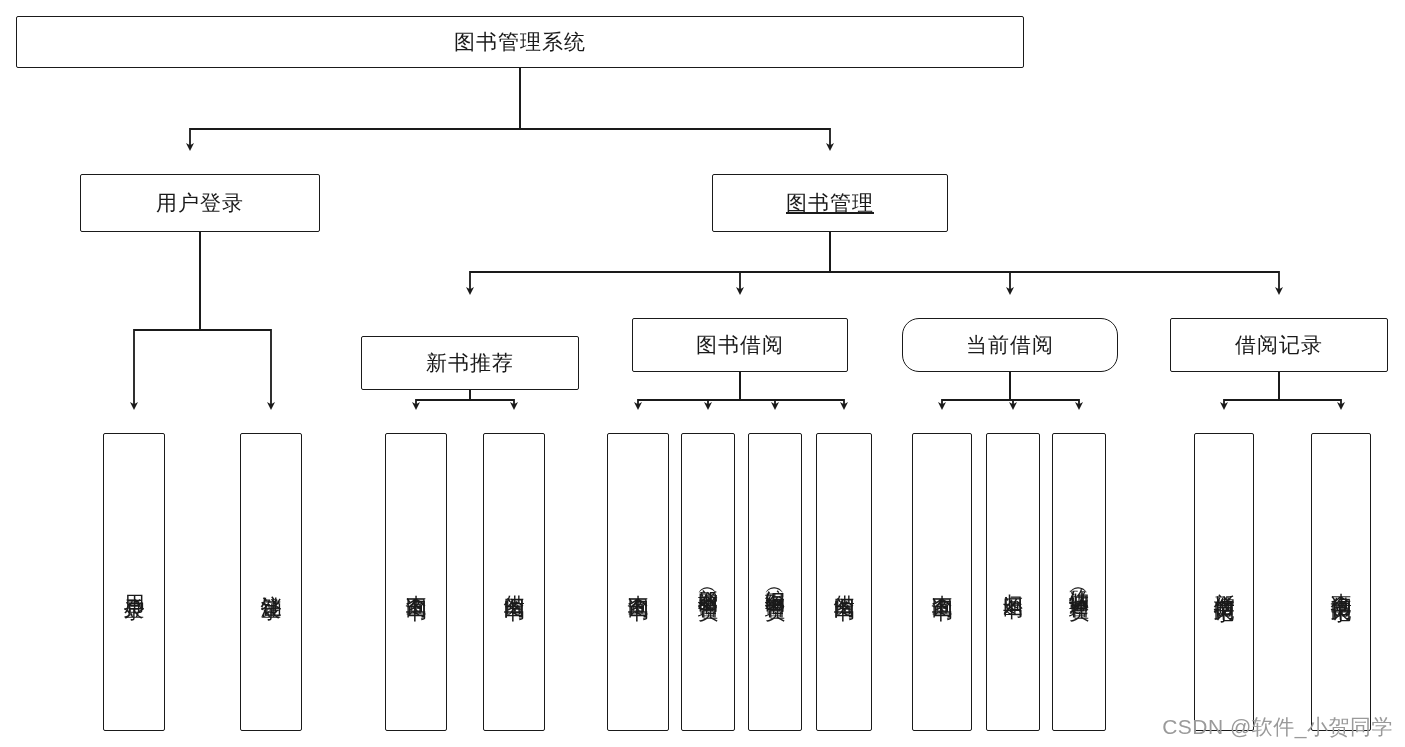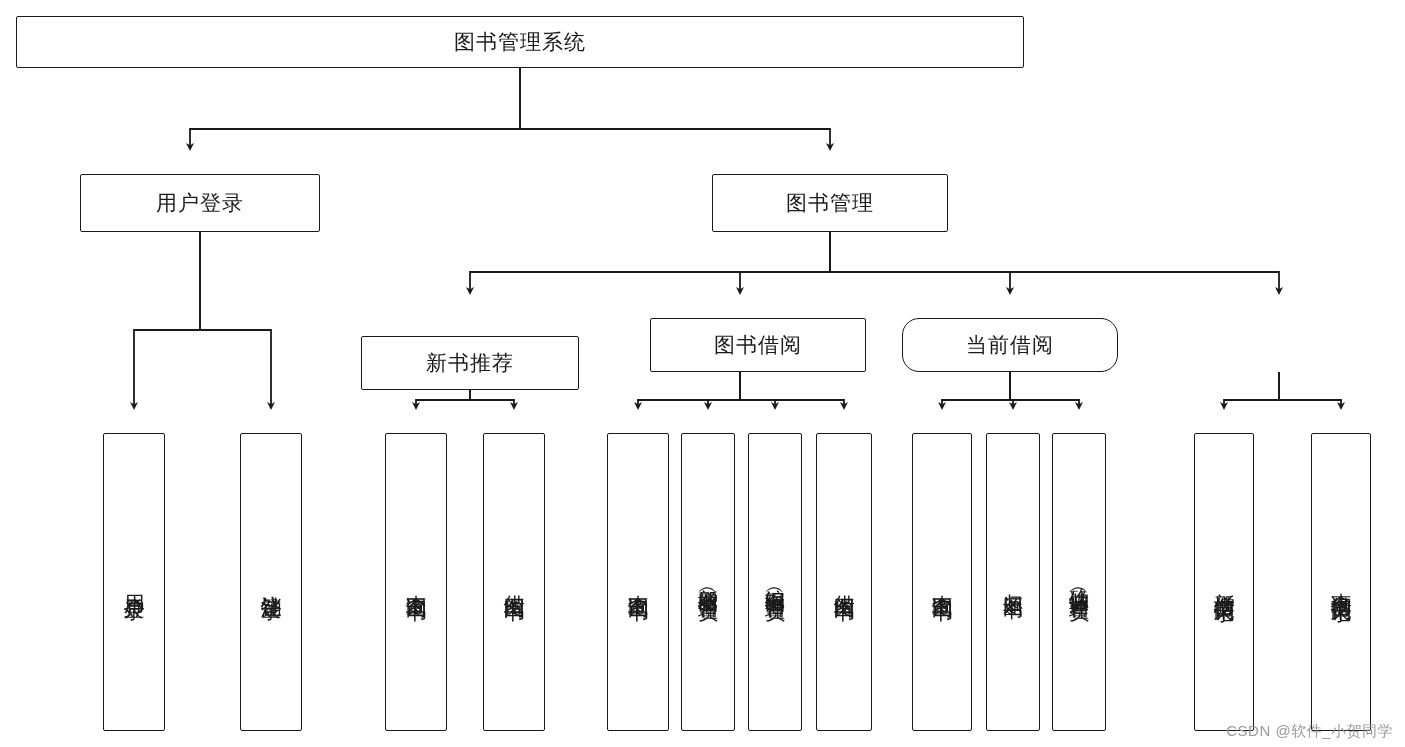--- a/index.html
+++ b/index.html
@@ -53,21 +53,21 @@
   .node.vert.narrow {
     font-size: 20px;
   }
   .root {
     font-size: 22px;
   }
   .watermark {
     position: absolute;
     right: 12px;
     bottom: 6px;
-    font-size: 15px;
+    font-size: 21px;
     color: #9a9a9a;
     letter-spacing: 0.5px;
     white-space: nowrap;
   }
 </style>
 </head>
 <body>
 
 <div id="canvas">
 
@@ -107,32 +107,35 @@
     </g>
   </svg>
 
   <div class="node horiz root" style="left:16px; top:16px; width:1008px; height:52px;">
     <span>图书管理系统</span>
   </div>
 
   <div class="node horiz" style="left:80px; top:174px; width:240px; height:58px;">
     <span>用户登录</span>
   </div>
-  <div class="node horiz" style="left:712px; top:174px; width:236px; height:58px;">
+  <div class="node horiz" style="left:712px; top:174px; width:236px; height:58px;text-decoration:underline;">
     <span>图书管理</span>
   </div>
 
   <div class="node horiz" style="left:361px; top:336px; width:218px; height:54px;">
     <span>新书推荐</span>
   </div>
-  <div class="node horiz" style="left:650px; top:318px; width:216px; height:54px;text-align:center;">
+  <div class="node horiz" style="left:632px; top:318px; width:216px; height:54px;text-align:center;">
     <span>图书借阅</span>
   </div>
   <div class="node horiz" style="left:902px; top:318px; width:216px; height:54px;border-radius:17px;">
     <span>当前借阅</span>
+  </div>
+  <div class="node horiz" style="left:1170px; top:318px; width:218px; height:54px;">
+    <span>借阅记录</span>
   </div>
 
   <div class="node vert" style="left:103px; top:433px; width:62px; height:298px;">
     <span>用户登录</span>
   </div>
   <div class="node vert" style="left:240px; top:433px; width:62px; height:298px;">
     <span>注销登录</span>
   </div>
   <div class="node vert" style="left:385px; top:433px; width:62px; height:298px;">
     <span>查询图书</span>

